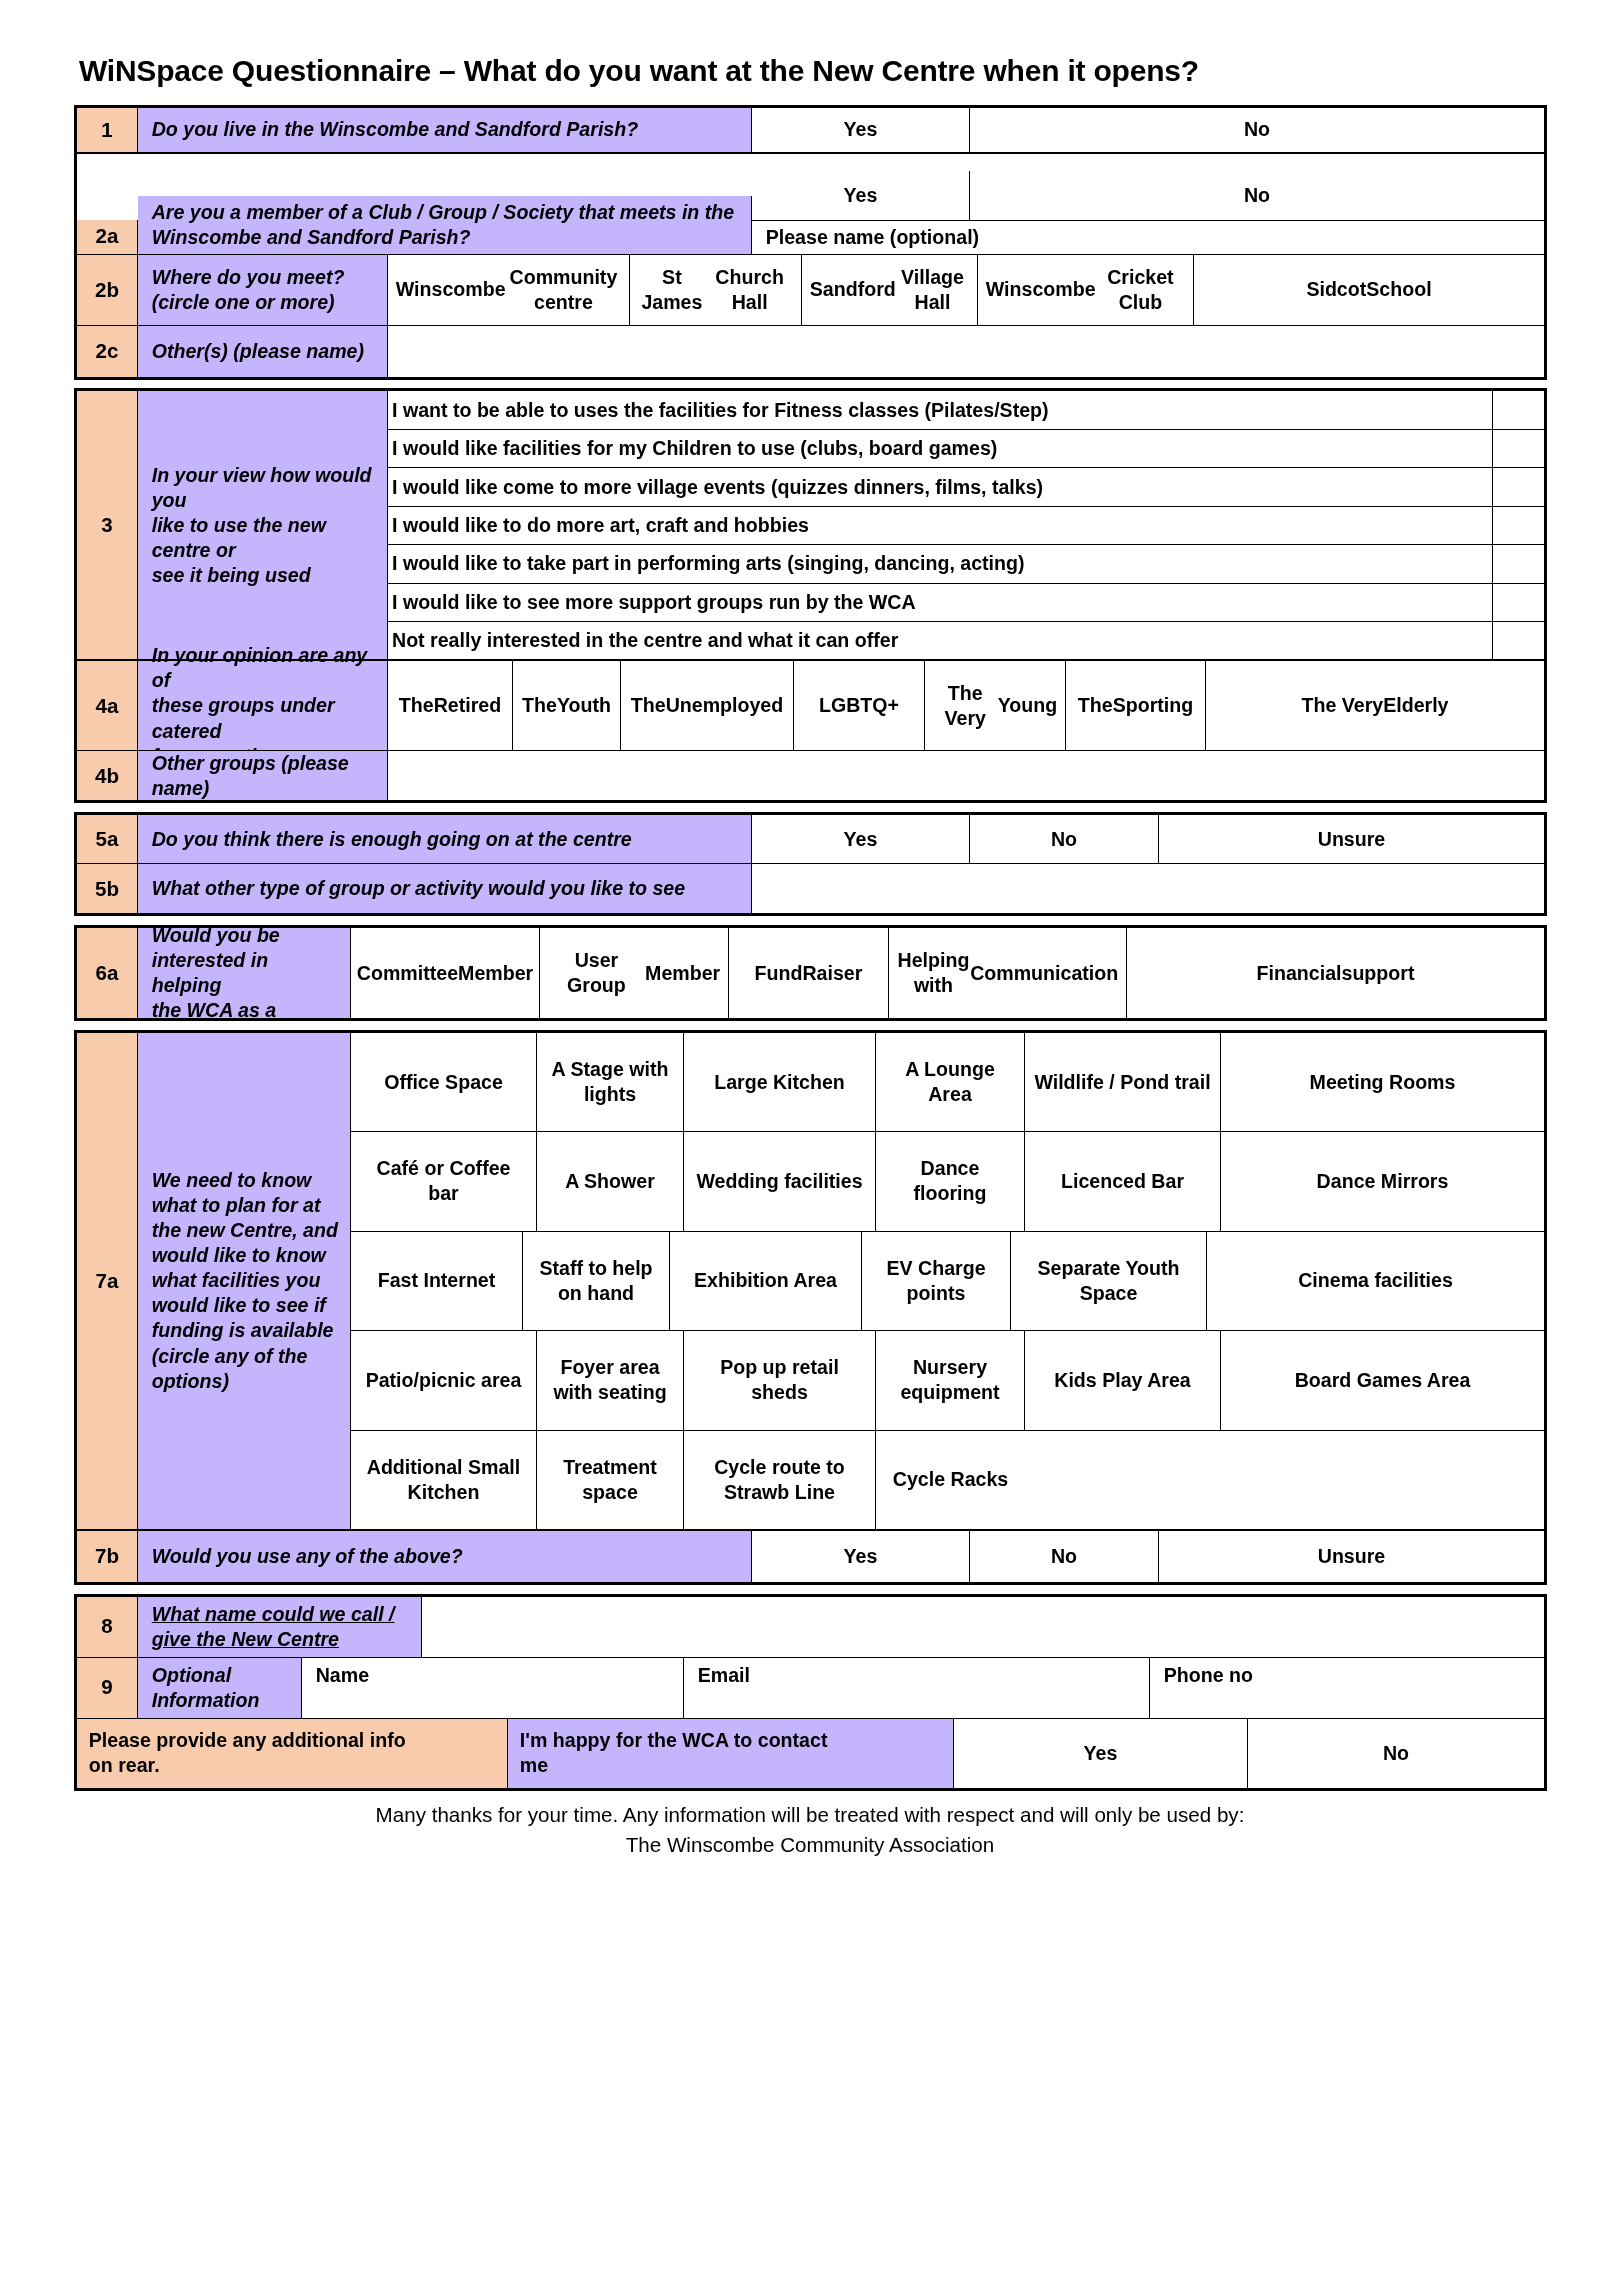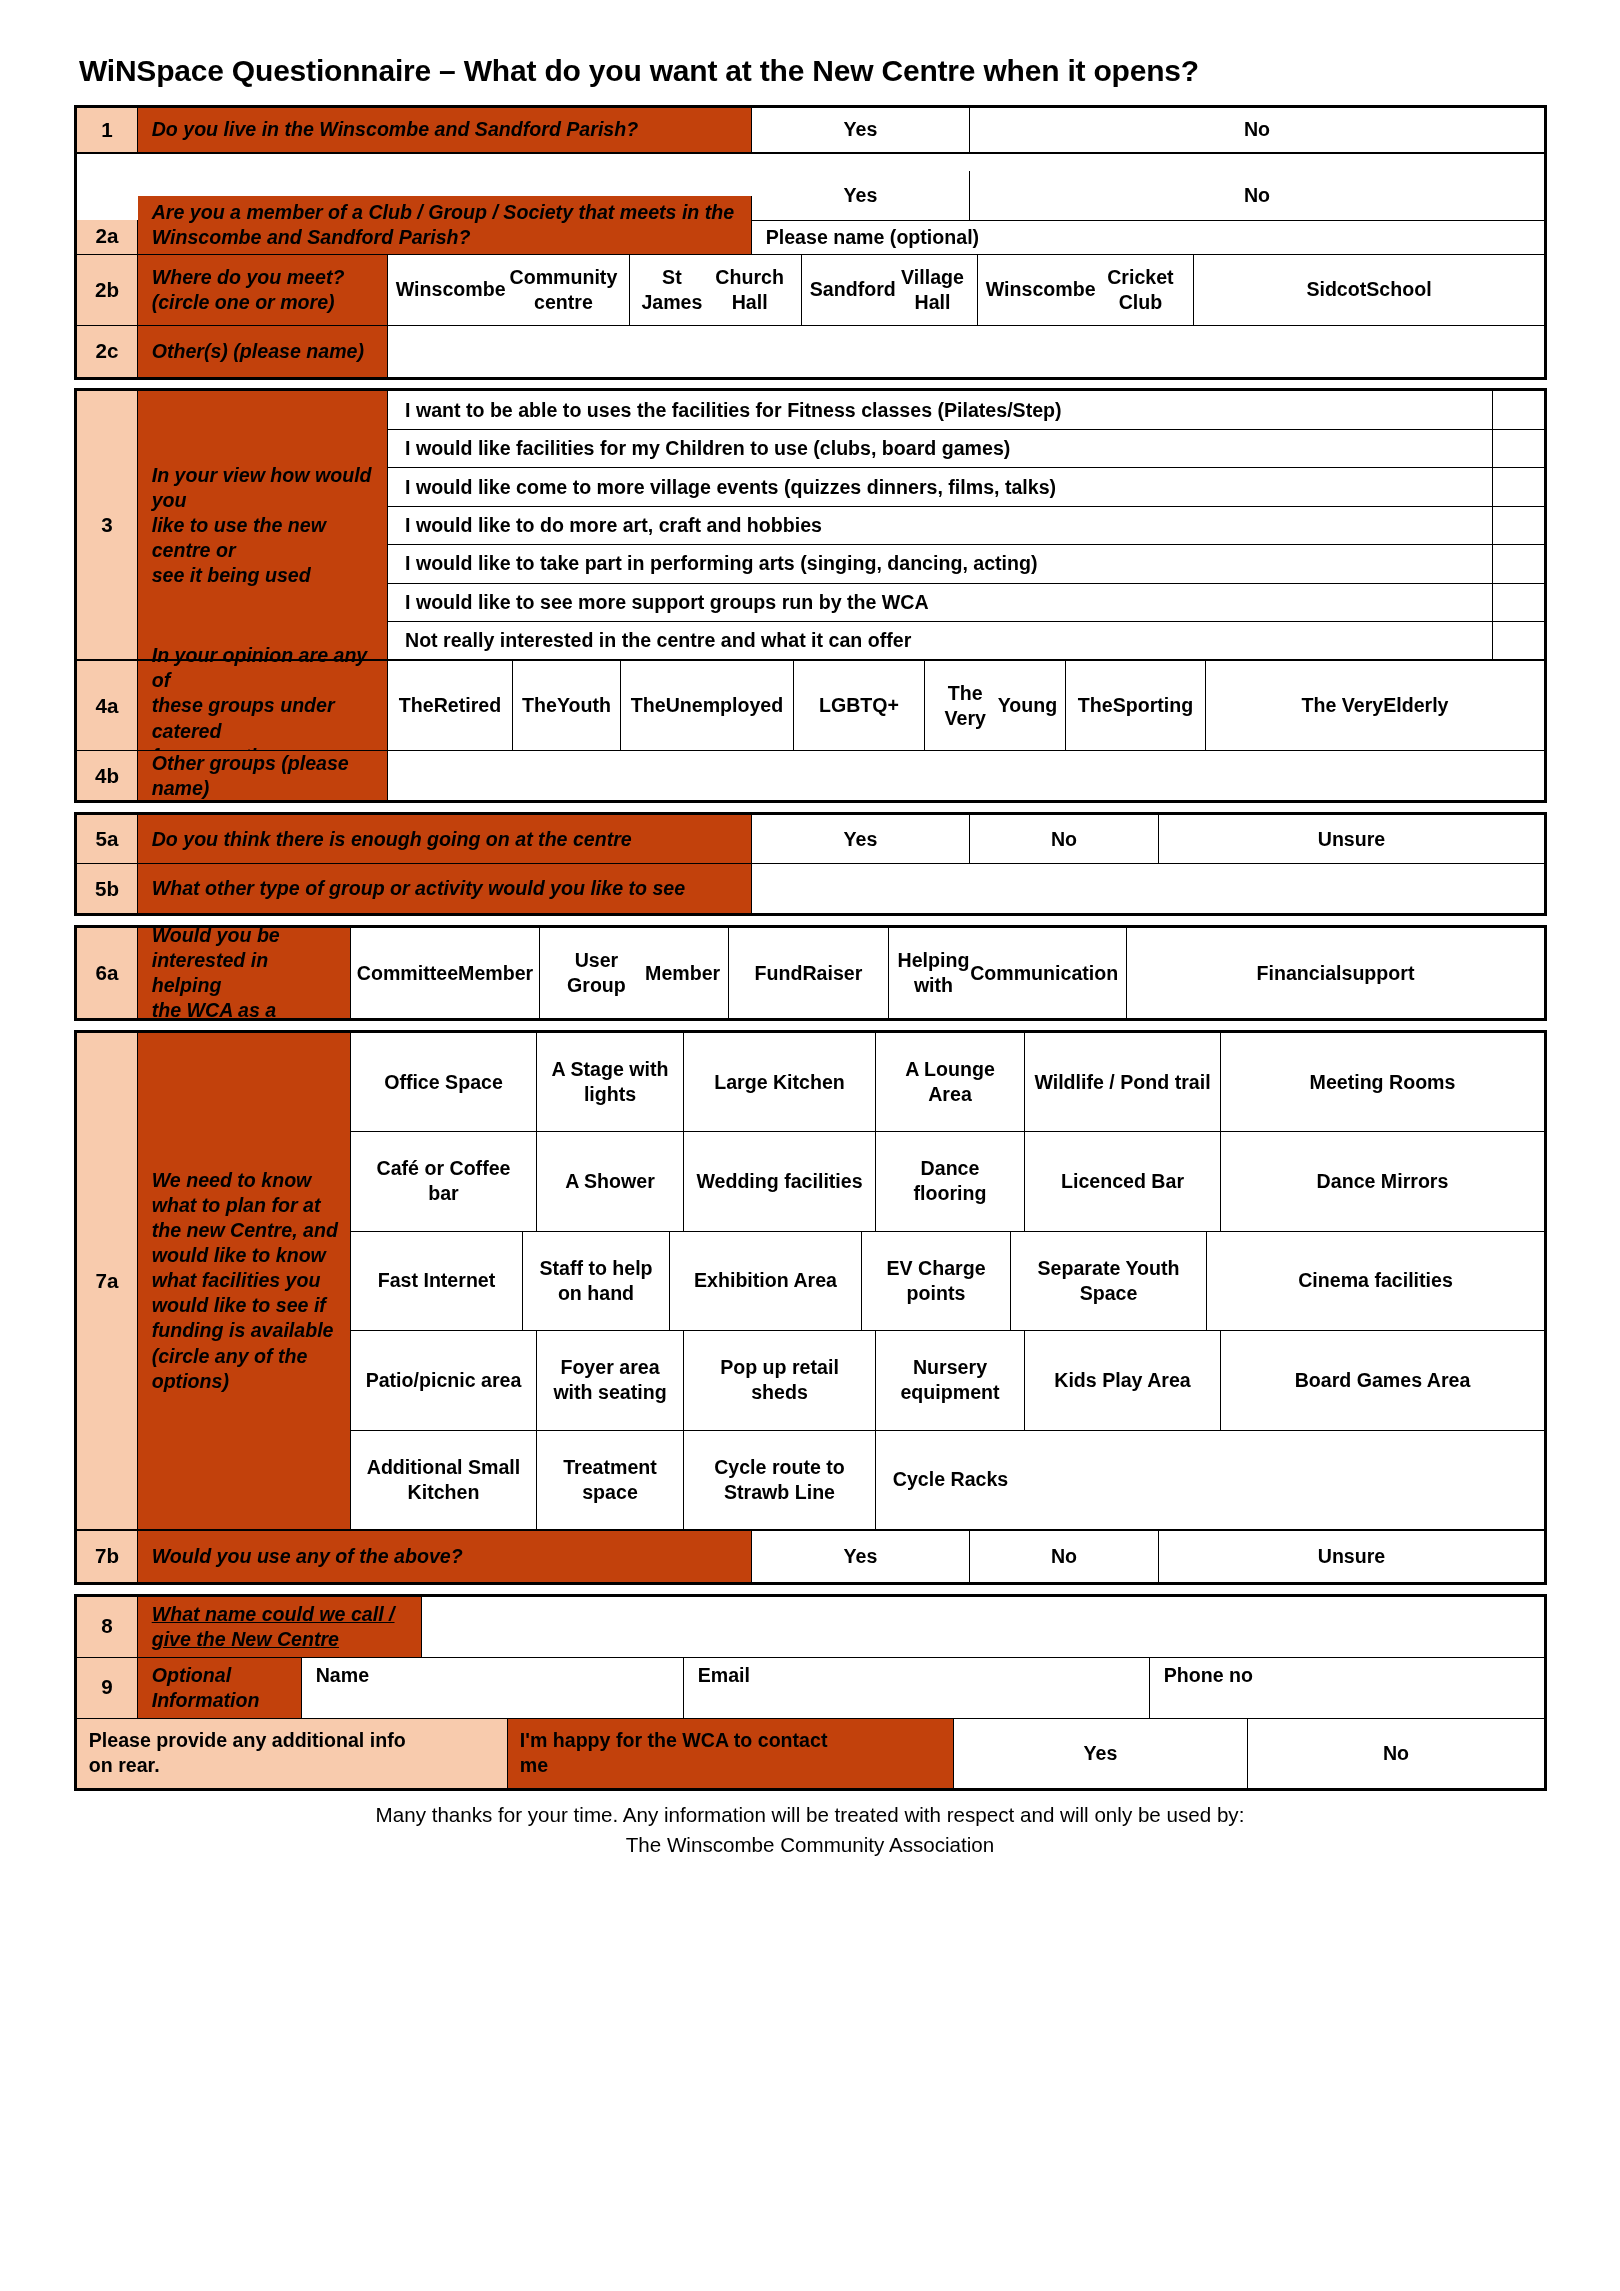--- a/index.html
+++ b/index.html
@@ -63,21 +63,21 @@
   .num {
     width: 61px;
     min-width: 61px;
     background: #F8CBAD;
     justify-content: center;
     font-style: normal;
     font-size: 20.6px;
   }
   
   .q {
-    background: #c2410c;
+    background: #c4b5fd;
     font-style: italic;
     padding-left: 13.7px;
   }
   .q.plain { font-style: normal; }
   .dark { background: #F8CBAD; }
 
   .ans {
     background: #ffffff;
     justify-content: center;
     text-align: center;
@@ -88,21 +88,21 @@
     text-align: left;
     padding-left: 13.7px;
   }
   .blank { background: #ffffff; }
   .noital { font-style: normal; }
 
   
   .stmt {
     justify-content: flex-start;
     text-align: left;
-    padding-left: 17px;
+    padding-left: 4px;
     font-style: normal;
   }
   .tick {
     width: 51px;
     min-width: 51px;
     background: #ffffff;
   }
 
   .subtable {
     display: flex;

